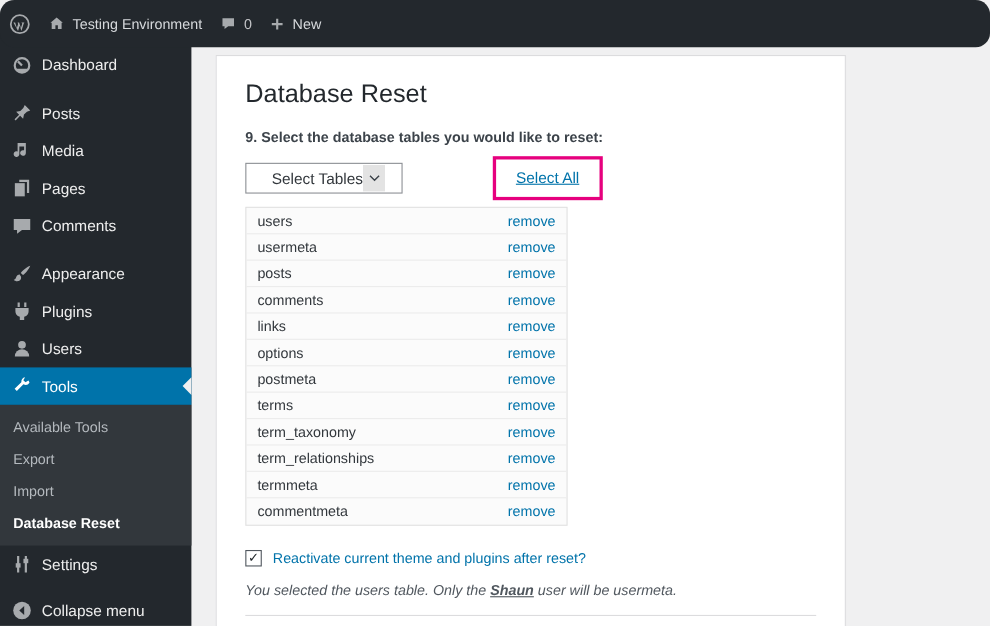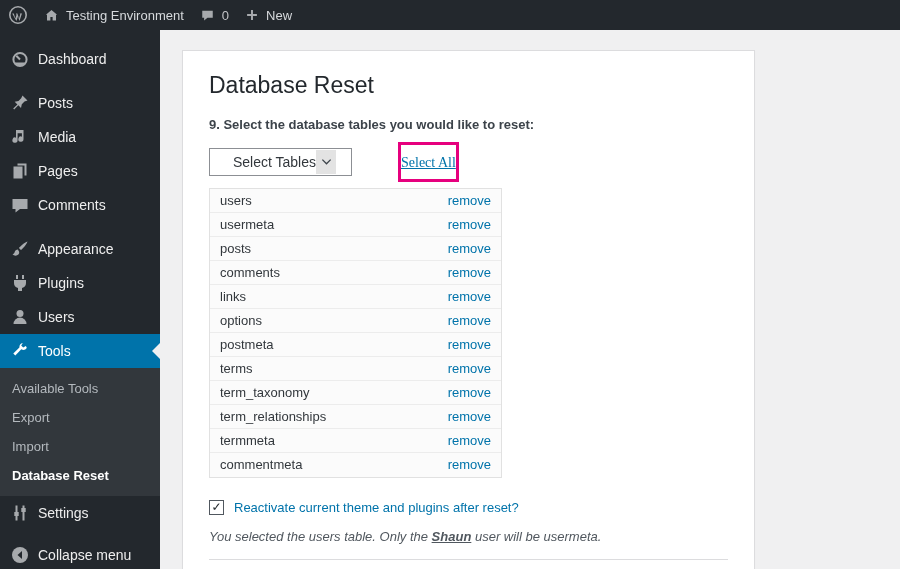--- a/index.html
+++ b/index.html
@@ -4,33 +4,33 @@
 <style>
   * { box-sizing: border-box; }
   html,body { margin:0; padding:0; }
   body {
     width:900px; height:569px; overflow:hidden;
     font-family:"Liberation Sans", sans-serif;
     background:#f0f0f1; color:#3c434a;
   }
   
   .admin-bar{
-    position:absolute; top:0; left:0; width:900px; height:30px;
+    position:absolute; top:0; left:0; width:900px; height:43px;
     background:#23282d; display:flex; align-items:center; z-index:20;
-    color:#d6d9dc; font-size:13px;
+    color:#d6d9dc; font-size:13px;border-radius:13px;
   }
   .bar-item{ display:flex; align-items:center; height:100%; padding:0 8px; gap:7px; cursor:pointer; }
   .bar-item svg{ display:block; }
   .bar-icon{ color:#a7aaad; }
   .wp-logo{ width:20px; height:20px; color:#a7aaad; }
   .bar-count{ color:#c3c4c7; }
   
   .app{ position:absolute; top:30px; left:0; width:900px; height:539px; display:flex; }
   
-  .sidebar{ width:160px; flex-shrink:0; background:#23282d; padding-top:12px; }
+  .sidebar{ width:174px; flex-shrink:0; background:#23282d; padding-top:12px; }
   .menu-item{
     height:34px; display:flex; align-items:center; padding:0 8px;
     font-size:14px; color:#eeeeee; position:relative; cursor:pointer;
   }
   .menu-item .mi{ width:20px; height:20px; margin:0 8px 0 2px; color:#a7aaad; flex-shrink:0; }
   .menu-item.active{ background:#0073aa; color:#fff; font-weight:400; }
   .menu-item.active .mi{ color:#fff; }
   .menu-sep{ height:10px; }
   .active-arrow{
     position:absolute; right:0; top:50%; margin-top:-8px; width:0; height:0;
@@ -55,21 +55,21 @@
   .select{
     width:143px; height:28px; border:1px solid #8c8f94; background:#fff;
     display:flex; align-items:center; justify-content:center;
     font-size:14px; color:#32373c; cursor:pointer; padding:1px;
   }
   .select-text{ padding-left:8px; }
   .select-btn{
     width:20px; height:24px; background:#e3e3e3; color:#3c434a;
     display:flex; align-items:center; justify-content:center;
   }
-  .select-all-box{ margin-left:46px; border:3px solid #e6007e; padding:8px 0; background:#fff;font-family:Liberation Serif, serif; }
+  .select-all-box{ margin-left:82px; border:3px solid #e6007e; padding:8px 18px; background:#fff; }
   .select-all-link{ color:#0073aa; font-size:14px; text-decoration:underline; cursor:pointer; }
   .tables{ width:293px; margin-top:6px; border:1px solid #e1e1e1; background:#fbfbfb; }
   .trow{
     display:flex; justify-content:space-between; align-items:center;
     height:24px; padding:0 10px; border-bottom:1px solid #ececec;
     font-size:13px; color:#32373c;
   }
   .trow:last-child{ border-bottom:none; }
   .remove-link{ color:#0073aa; cursor:pointer; }
   .reactivate{ display:flex; align-items:center; margin-top:22px; }

